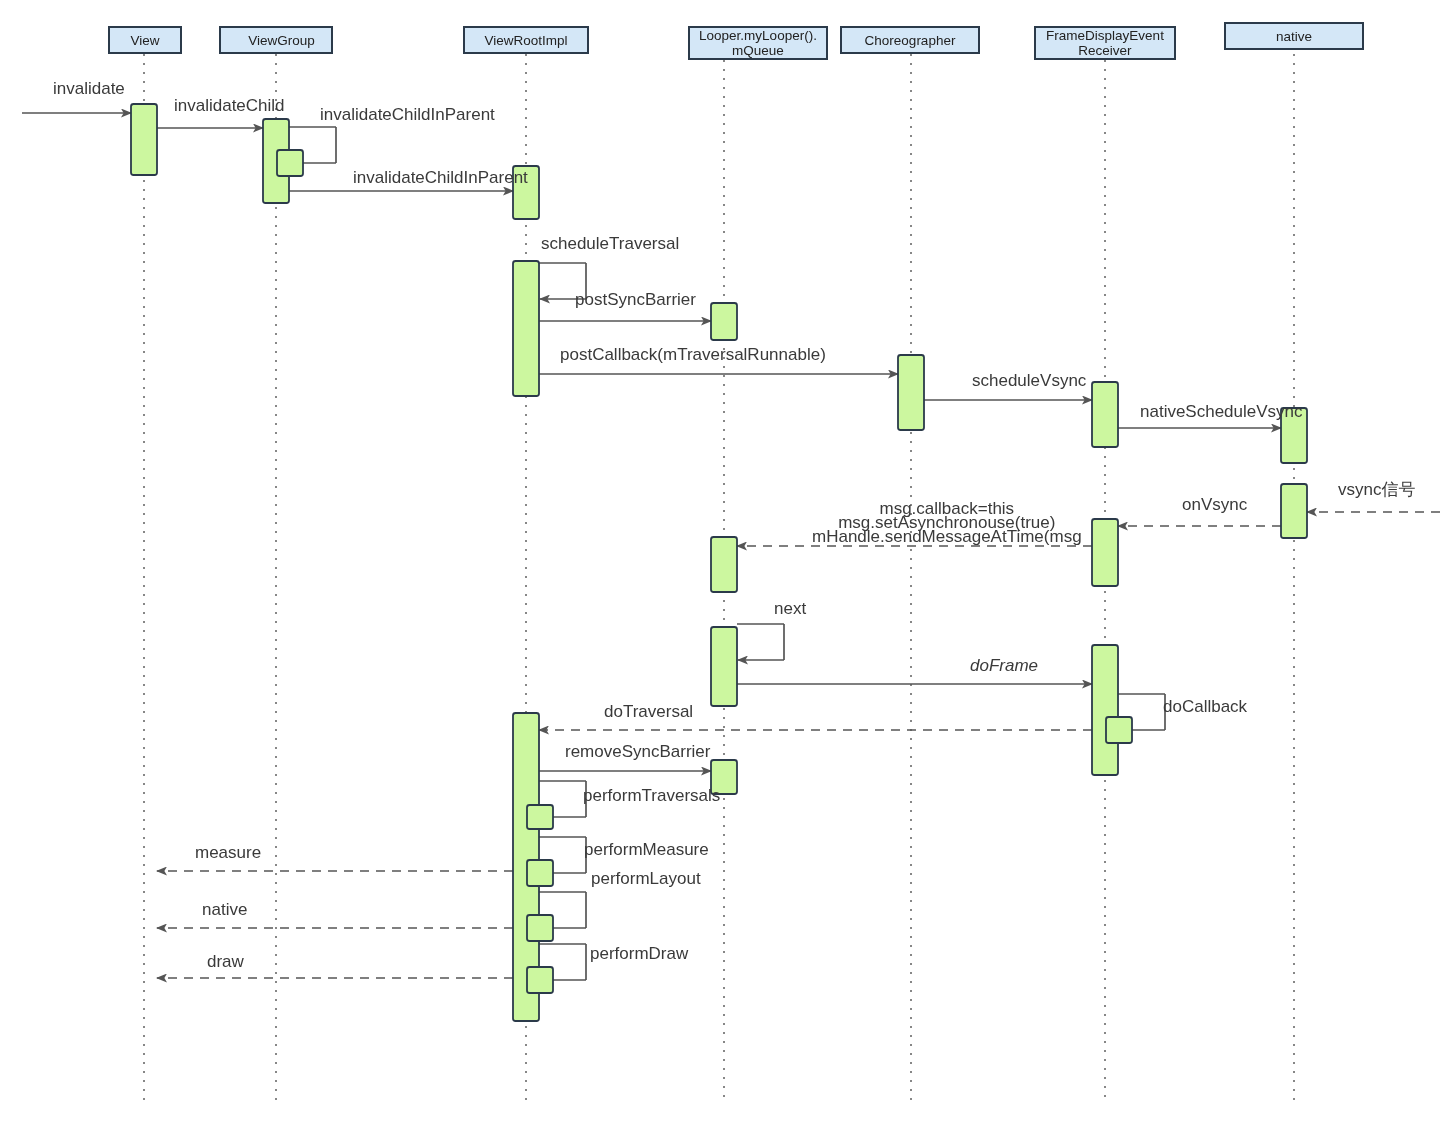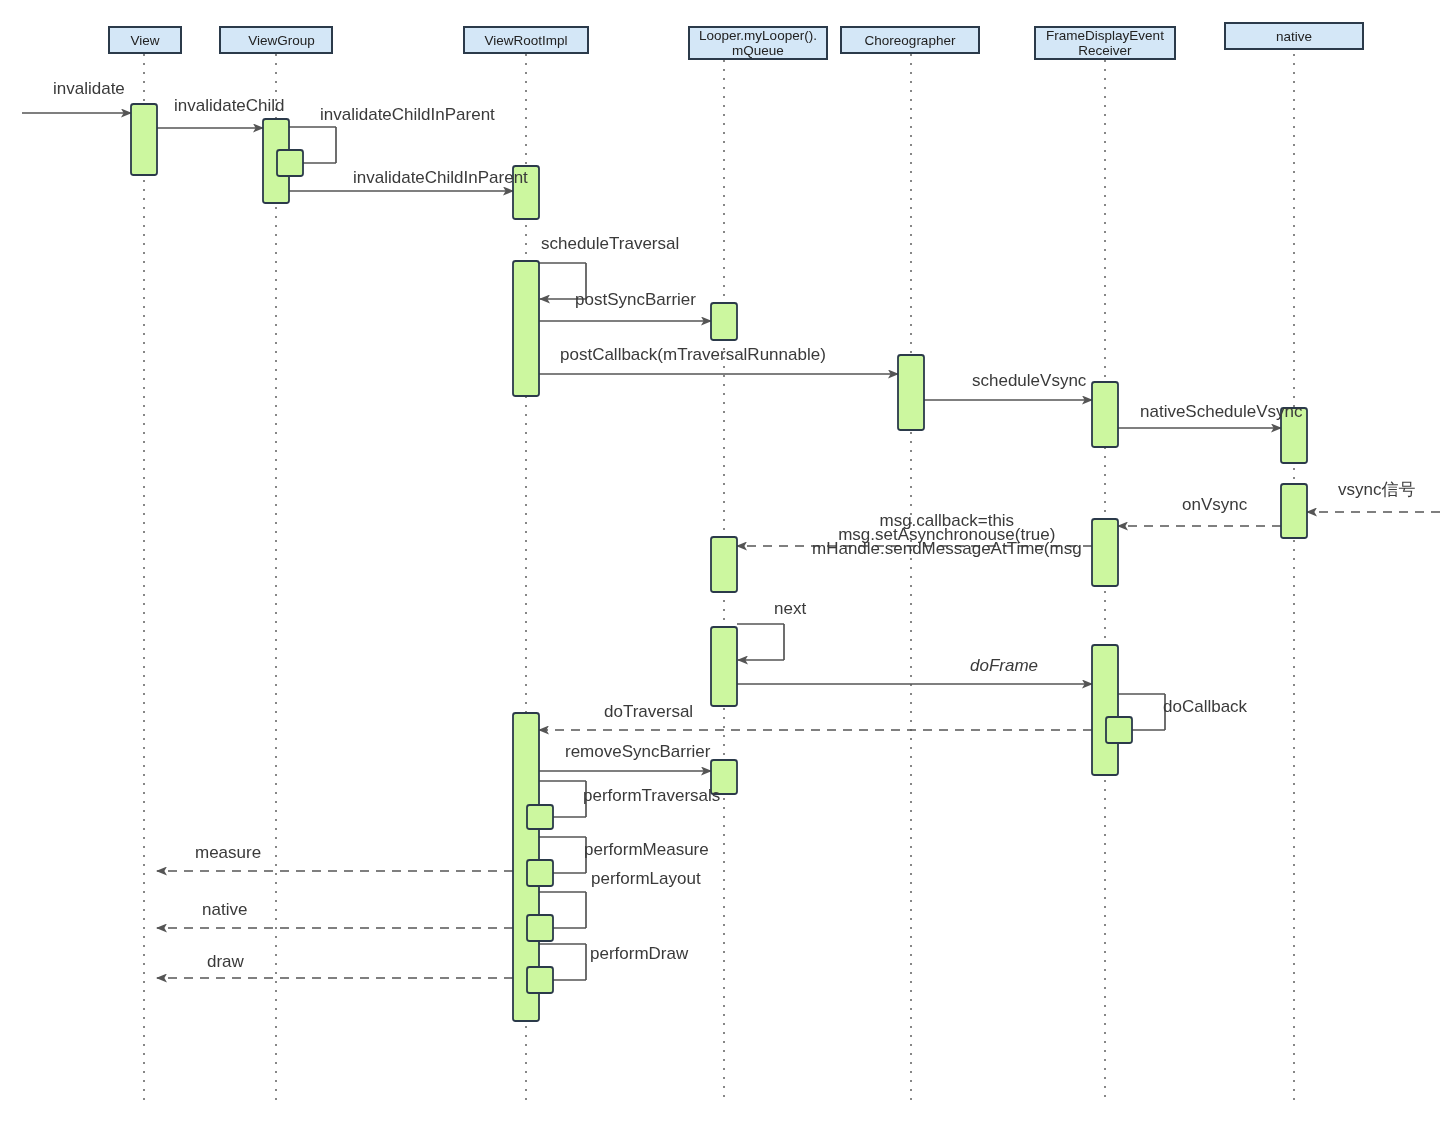--- a/index.html
+++ b/index.html
@@ -183,21 +183,21 @@
       <div class="msg-label" style="left: 174px; top: 99px;">invalidateChild</div>
       <div class="msg-label" style="left: 320px; top: 108px;">invalidateChildInParent</div>
       <div class="msg-label" style="left: 353px; top: 171px;">invalidateChildInParent</div>
       <div class="msg-label" style="left: 541px; top: 237px;">scheduleTraversal</div>
       <div class="msg-label" style="left: 575px; top: 293px;">postSyncBarrier</div>
       <div class="msg-label" style="left: 560px; top: 348px;">postCallback(mTraversalRunnable)</div>
       <div class="msg-label" style="left: 972px; top: 374px;">scheduleVsync</div>
       <div class="msg-label" style="left: 1140px; top: 405px;">nativeScheduleVsync</div>
       <div class="msg-label" style="left: 1338px; top: 483px;">vsync信号</div>
       <div class="msg-label" style="left: 1182px; top: 498px;">onVsync</div>
-      <div class="msg-label" style="left: 812px; top: 514px;">msg.callback=this
+      <div class="msg-label" style="left: 812px; top: 502px;">msg.callback=this
 msg.setAsynchronouse(true)
 mHandle.sendMessageAtTime(msg</div>
       <div class="msg-label" style="left: 774px; top: 602px;">next</div>
       <div class="msg-label" style="left: 970px; top: 659px; font-style: italic;">doFrame</div>
       <div class="msg-label" style="left: 1163px; top: 700px;">doCallback</div>
       <div class="msg-label" style="left: 604px; top: 705px;">doTraversal</div>
       <div class="msg-label" style="left: 565px; top: 745px;">removeSyncBarrier</div>
       <div class="msg-label" style="left: 583px; top: 789px;">performTraversals</div>
       <div class="msg-label" style="left: 584px; top: 843px;">performMeasure</div>
       <div class="msg-label" style="left: 195px; top: 846px;">measure</div>

